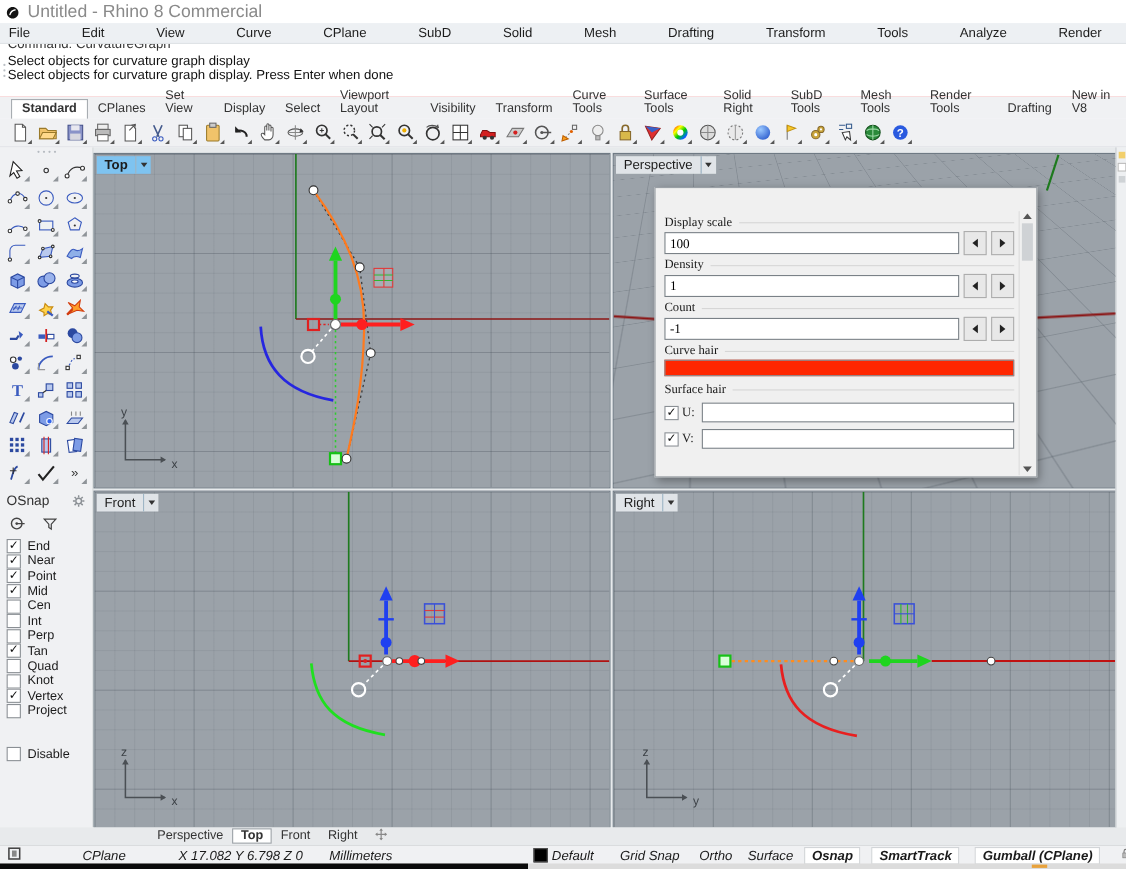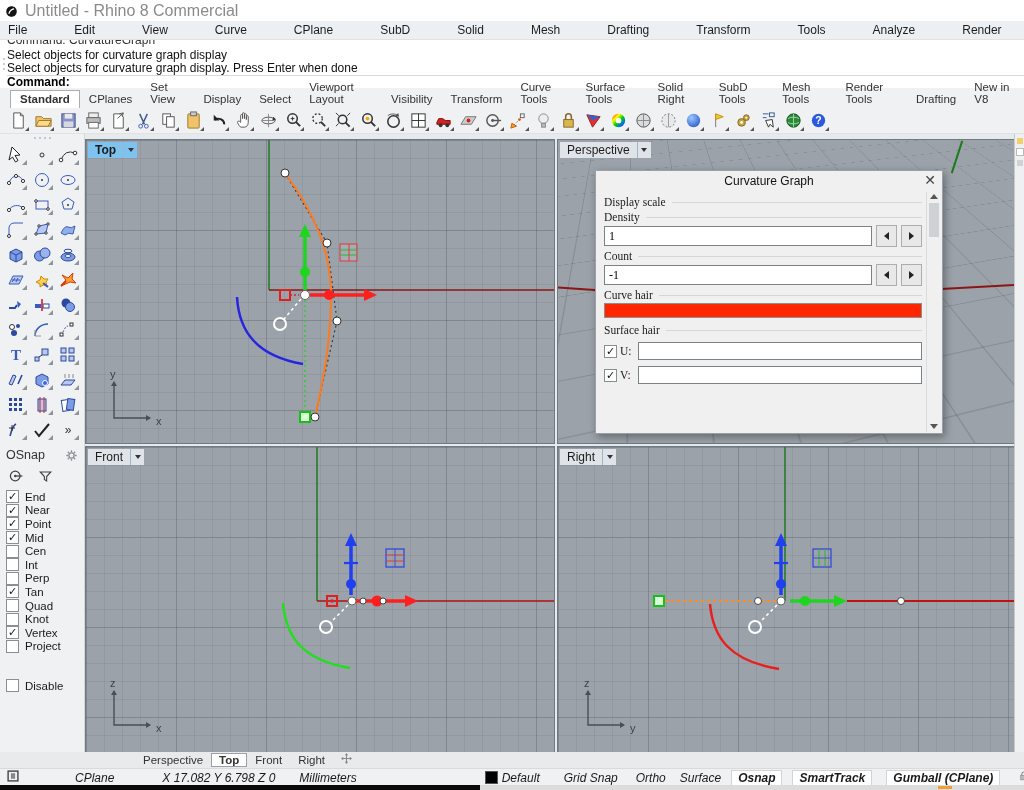--- a/index.html
+++ b/index.html
@@ -158,21 +158,20 @@
         <i></i>
         <i></i>
         <i></i>
       </div>
     <div id="cmd-main">
       <div class="cmd-clip">
           <span>Command: CurvatureGraph</span>
         </div>
       <div class="cmd-line">Select objects for curvature graph display</div>
       <div class="cmd-line">Select objects for curvature graph display. Press Enter when done</div>
-      <div class="cmd-prompt">Command:</div>
     </div>
   </div>
 
   <div id="tabbar">
       <span class="ttab active">Standard</span>
       <span class="ttab">CPlanes</span>
       <span class="ttab">Set View</span>
       <span class="ttab">Display</span>
       <span class="ttab">Select</span>
       <span class="ttab">Viewport Layout</span>
@@ -883,28 +882,33 @@
           <path d="M30 244v34h36" fill="none"></path>
             <path d="M27 248l3-5 3 5z" fill="#4a4f54" stroke="none"></path>
             <path d="M62 275l5 3-5 3z" fill="#4a4f54" stroke="none"></path>
         </g>
         <text x="26" y="240" font-size="11" fill="#3d4247" font-family="Liberation Sans">z</text>
         <text x="72" y="285" font-size="11" fill="#3d4247" font-family="Liberation Sans">y</text>
       </svg>
     </div>
 
     <div id="dialog">
-      <div class="dlg-title">
-        <span>Curvature Graph</span>
-        <span class="dlg-close">✕</span>
-      </div>
       <div class="dlg-body">
         <div id="dlg-fields">
             <div class="grp">
               <span>Display scale</span>
+            </div>
+            <div class="frow">
+              <div class="finput">100</div>
+              <span class="spin">
+                <i class="l"></i>
+              </span>
+              <span class="spin">
+                <i class="r"></i>
+              </span>
             </div>
             <div class="grp">
               <span>Density</span>
             </div>
             <div class="frow">
               <div class="finput">1</div>
               <span class="spin">
                 <i class="l"></i>
               </span>
               <span class="spin">

